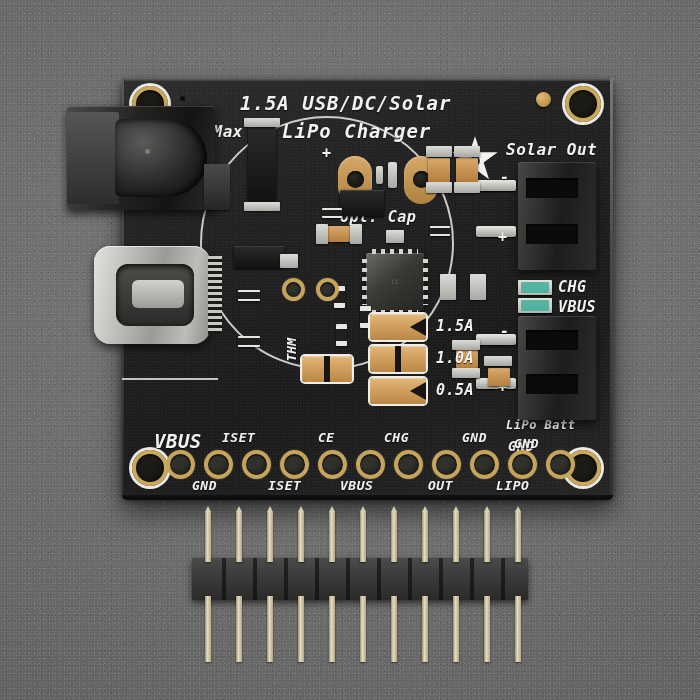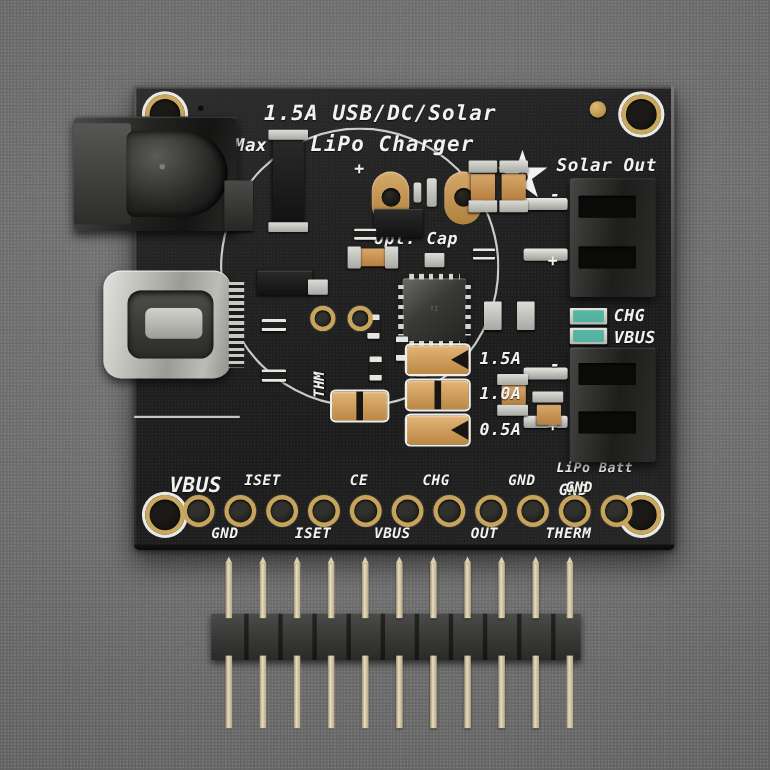--- a/index.html
+++ b/index.html
@@ -355,21 +355,21 @@
   <div class="silk sm" style="left:100px;top:352px;font-size:13px;">ISET</div>
   <div class="silk sm" style="left:196px;top:352px;font-size:13px;">CE</div>
   <div class="silk sm" style="left:262px;top:352px;font-size:13px;">CHG</div>
   <div class="silk sm" style="left:340px;top:352px;font-size:13px;">GND</div>
   <div class="silk sm" style="left:392px;top:358px;font-size:13px;">GND</div>
 
   <div class="silk sm" style="left:70px;top:400px;font-size:13px;">GND</div>
   <div class="silk sm" style="left:146px;top:400px;font-size:13px;">ISET</div>
   <div class="silk sm" style="left:218px;top:400px;font-size:13px;">VBUS</div>
   <div class="silk sm" style="left:306px;top:400px;font-size:13px;">OUT</div>
-  <div class="silk sm" style="left:374px;top:400px;font-size:13px;">THERM</div>
+  <div class="silk sm" style="left:374px;top:400px;font-size:13px;">LIPO</div>
 </div>
 
 <div id="header">
   <div class="body"></div>
   <div class="seg" style="left:30px;"></div>
   <div class="seg" style="left:61px;"></div>
   <div class="seg" style="left:92px;"></div>
   <div class="seg" style="left:123px;"></div>
   <div class="seg" style="left:154px;"></div>
   <div class="seg" style="left:185px;"></div>

